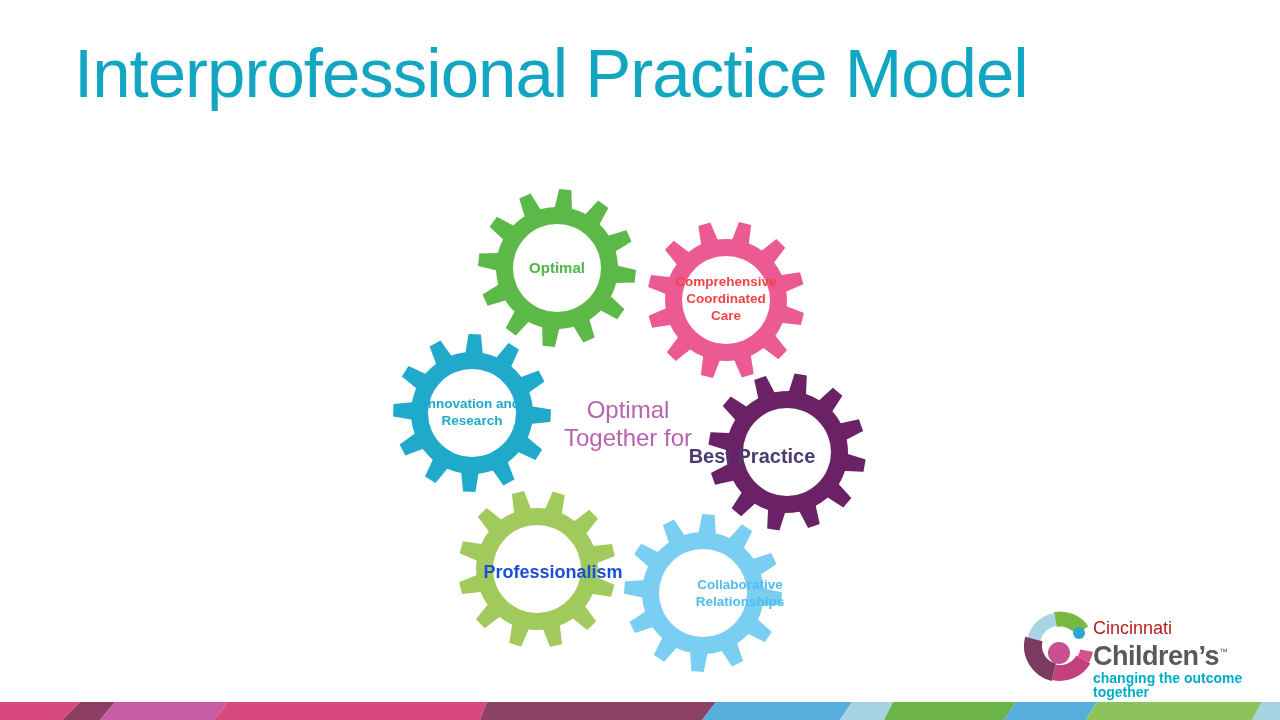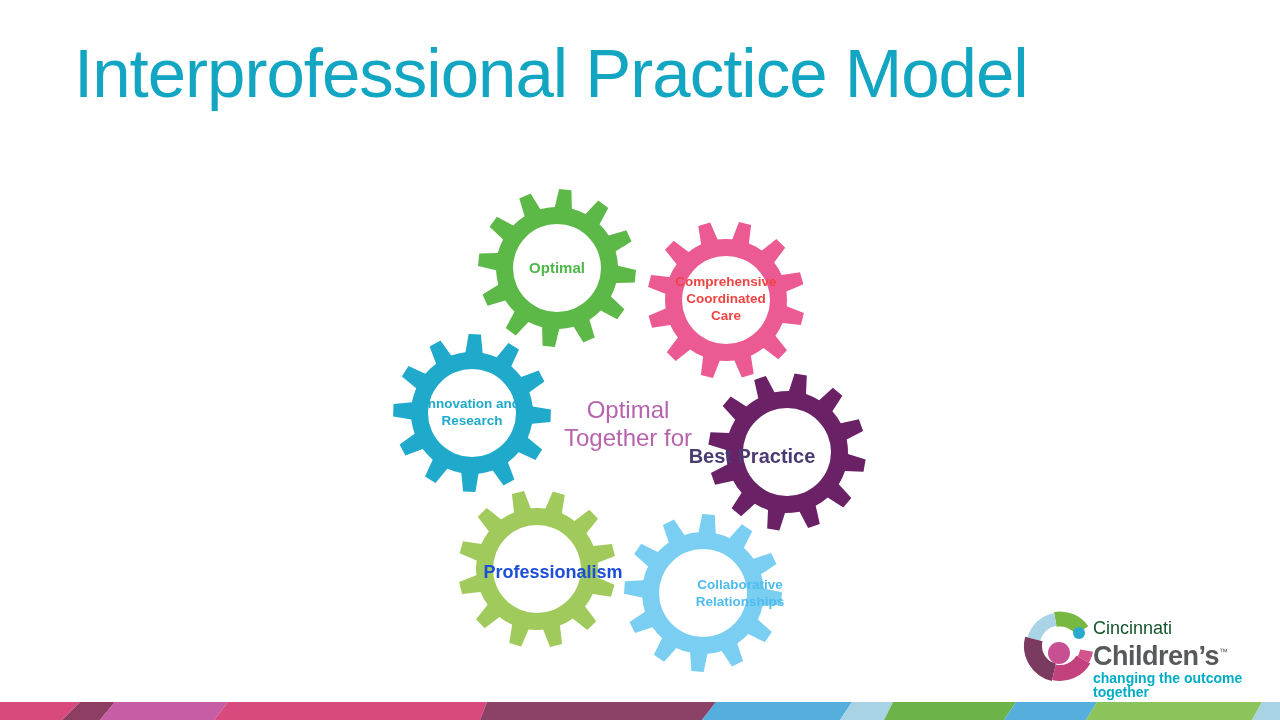--- a/index.html
+++ b/index.html
@@ -87,17 +87,17 @@
   <svg id="logo-mark" width="78" height="82" viewBox="0 0 78 82">
       <path d="M 33.3 13.4 A 27 27 0 0 1 60.1 24.5" fill="none" stroke="#77B843" stroke-width="15"></path>
       <path d="M 11.9 33.0 A 27 27 0 0 1 33.3 13.4" fill="none" stroke="#A9D4E5" stroke-width="13"></path>
       <path d="M 31.9 66.3 A 27 27 0 0 1 11.9 33.0" fill="none" stroke="#7B3B60" stroke-width="18"></path>
       <path d="M 61.4 53.5 A 27 27 0 0 1 31.9 66.3" fill="none" stroke="#C2417E" stroke-width="16"></path>
       <path d="M 64.6 44.7 A 27 27 0 0 1 61.4 53.5" fill="none" stroke="#D4538C" stroke-width="13"></path>
       <circle cx="37" cy="47" r="11" fill="#C84F92"></circle>
       <circle cx="57" cy="27" r="6" fill="#2AA9D0"></circle>
     </svg>
   <div class="logo-text">
-    <div class="logo-line1" style="color: #14532d;">Cincinnati</div>
+    <div class="logo-line1" style="color: #b91c1c;">Cincinnati</div>
     <div class="logo-line2" style="color: rgb(88, 89, 91);"><span>Children’s</span><span class="tm">™</span></div>
     <div class="logo-tagline" style="color: rgb(0, 173, 198);">changing the outcome together</div>
   </div>
 </div>
 
 </body></html>

